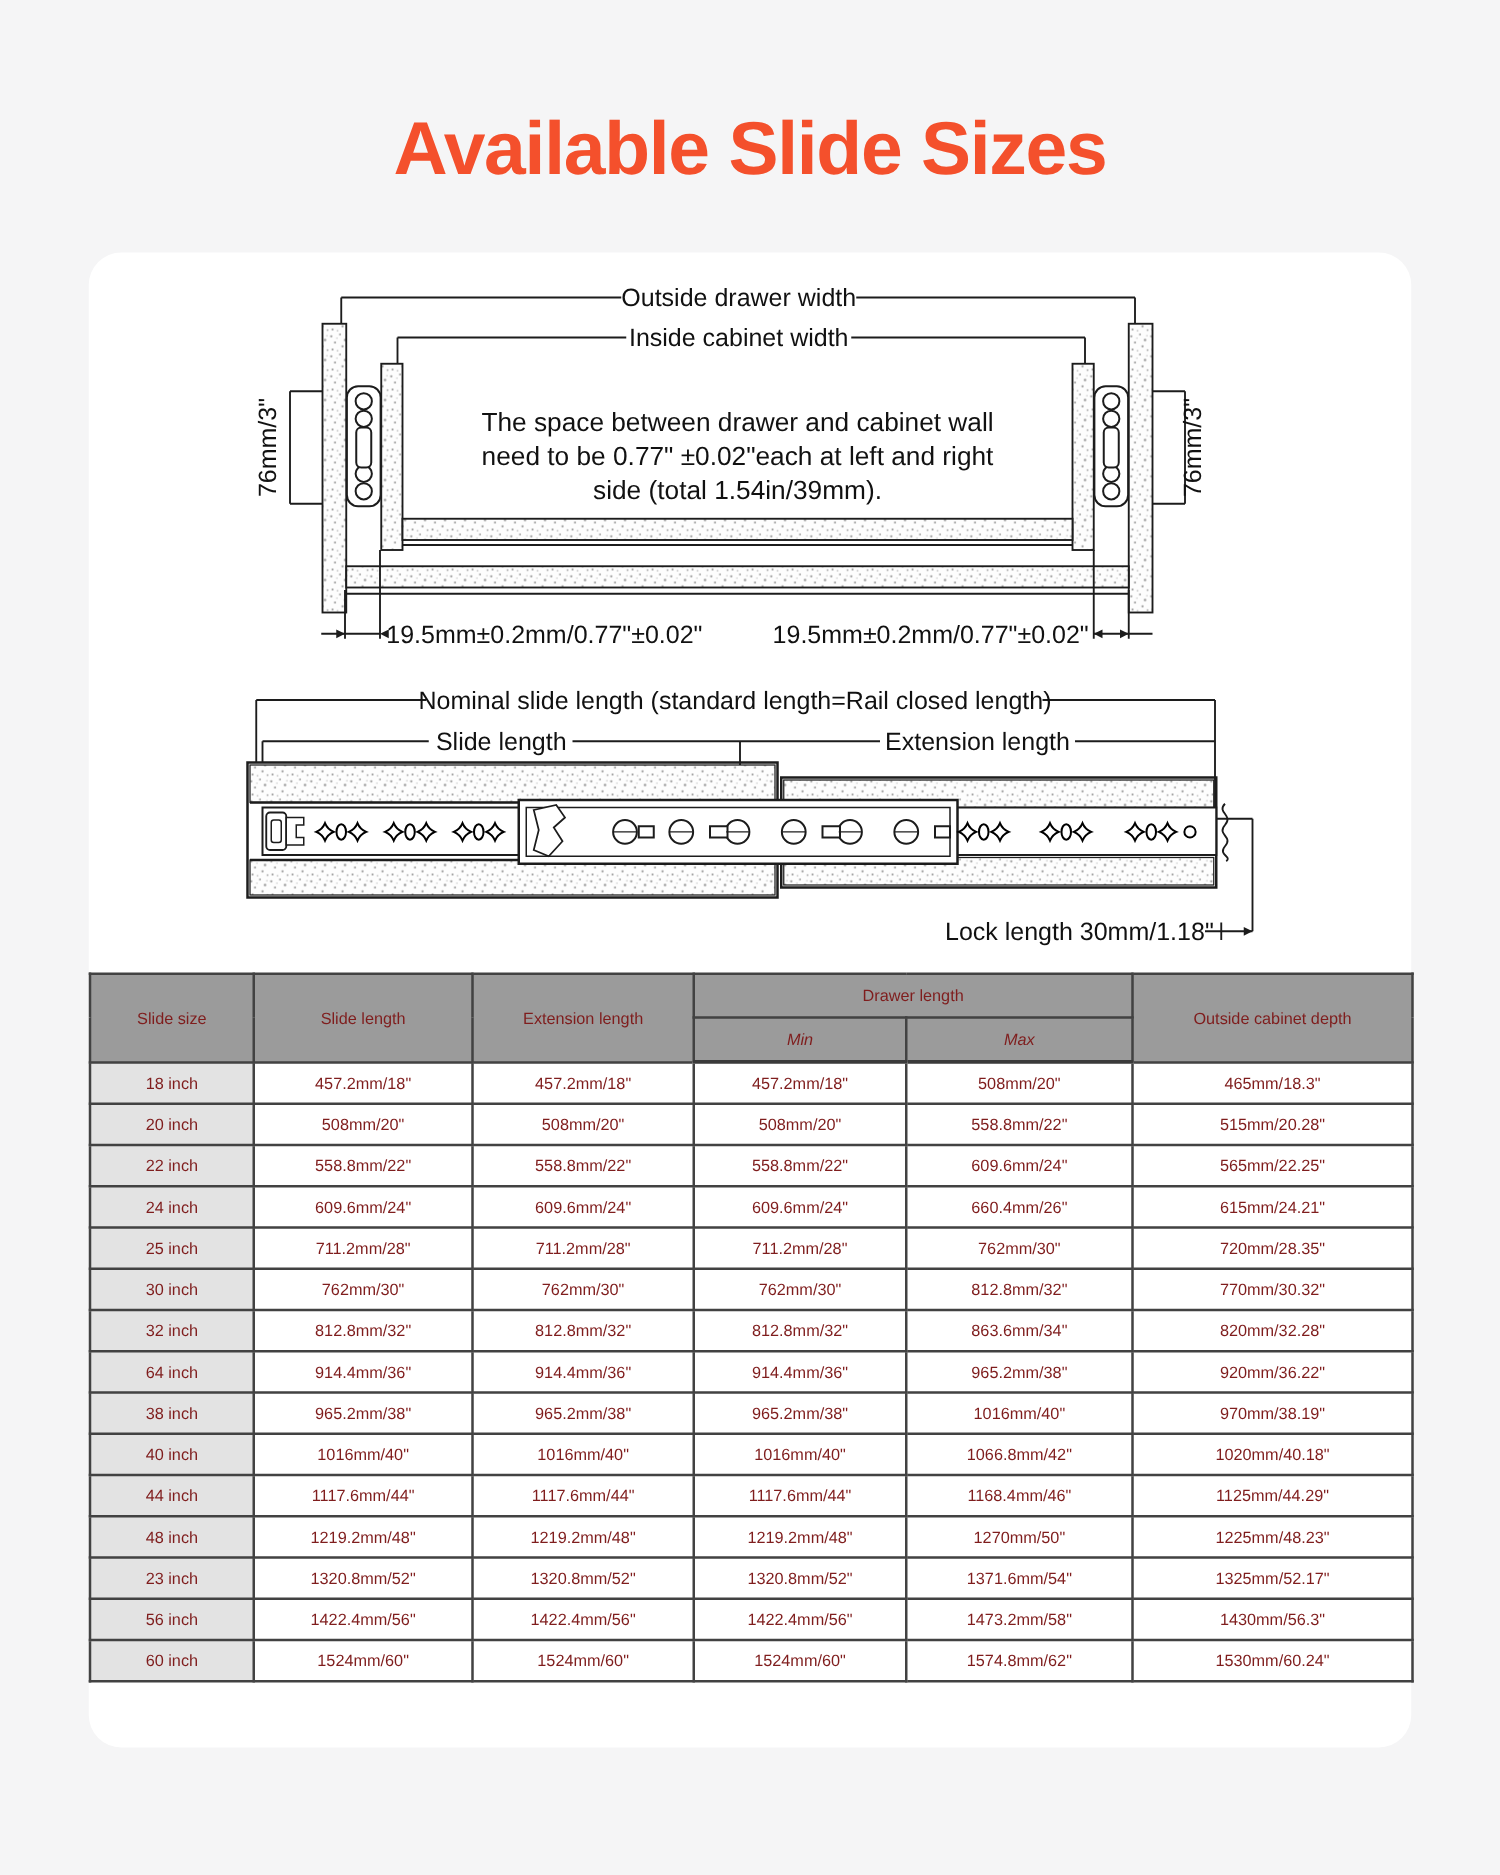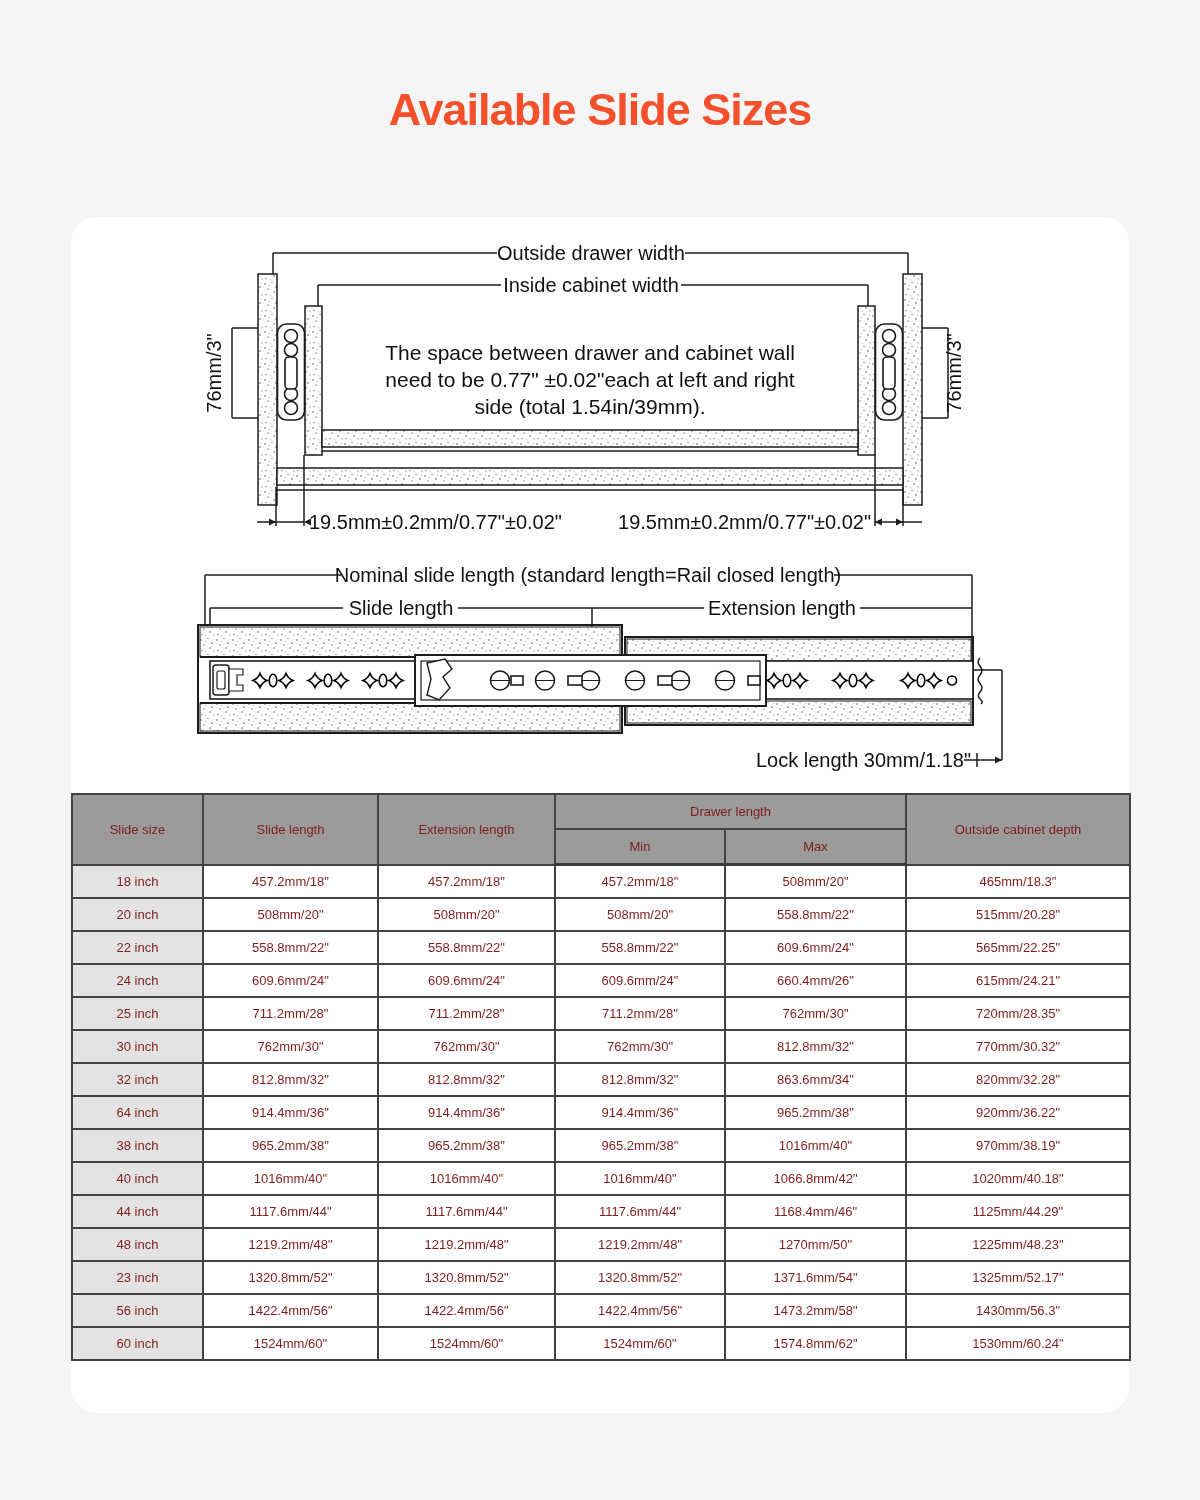--- a/index.html
+++ b/index.html
@@ -5,43 +5,43 @@
   html,body { margin:0; padding:0; }
   body {
     width:1200px; height:1500px;
     background:#F5F5F6;
     font-family:"Liberation Sans", sans-serif;
     position:relative;
   }
   .title {
     position:absolute; top:84px; left:0; width:1200px;
     text-align:center;
-    font-size:45px; font-weight:bold; letter-spacing:-1px;
+    font-size:60px; font-weight:bold; letter-spacing:-1px;
     color:#F4502C;
   }
   .card {
-    position:absolute; left:71px; top:217px;
+    position:absolute; left:71px; top:202px;
     width:1058px; height:1196px;
     background:#FFFFFF; border-radius:26px;
   }
   svg.d1 { position:absolute; top:0; left:0; }
   svg.d2 { position:absolute; top:340px; left:0; }
   svg text { fill:#111; font-family:"Liberation Sans", sans-serif; }
   table.spec {
     position:absolute; top:576px; left:0;
     width:1058px; border-collapse:collapse; table-layout:fixed;
     font-size:13px; color:#7f1d1d;
   }
   table.spec th, table.spec td {
     border:2px solid #424242;
     text-align:center; vertical-align:middle;
     padding:0; font-weight:normal;
   }
   table.spec thead th { background:#9B9B9B; height:33px; }
-  table.spec thead tr:last-child th { border-bottom:3px solid #3a3a3a; }
+  table.spec thead tr:last-child th { border-bottom:3px solid #3a3a3a;font-style:italic; }
   table.spec td { height:31px; background:#FFFFFF; }
   table.spec td:first-child { background:#E3E3E3; }
 </style>
 </head>
 <body>
 
 <div class="title">Available Slide Sizes</div>
 
 <div class="card">
 

